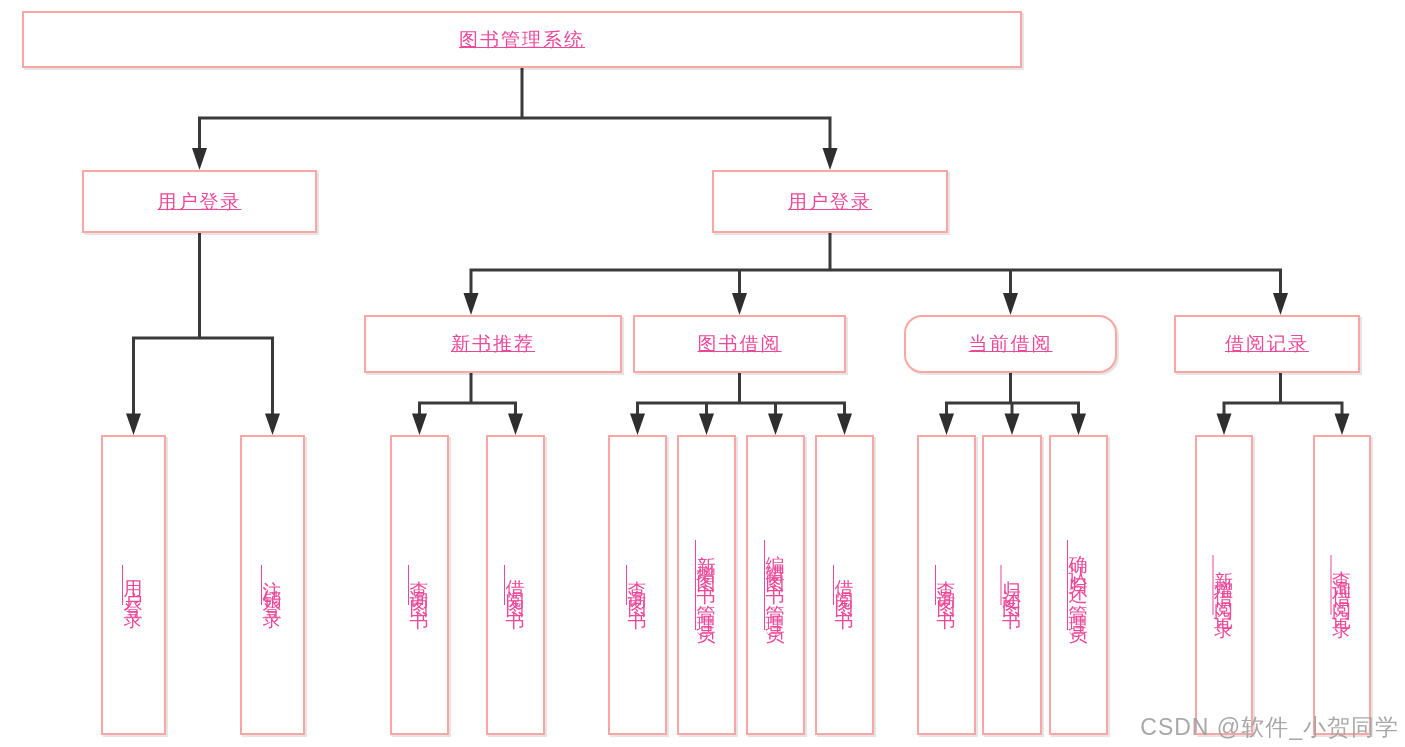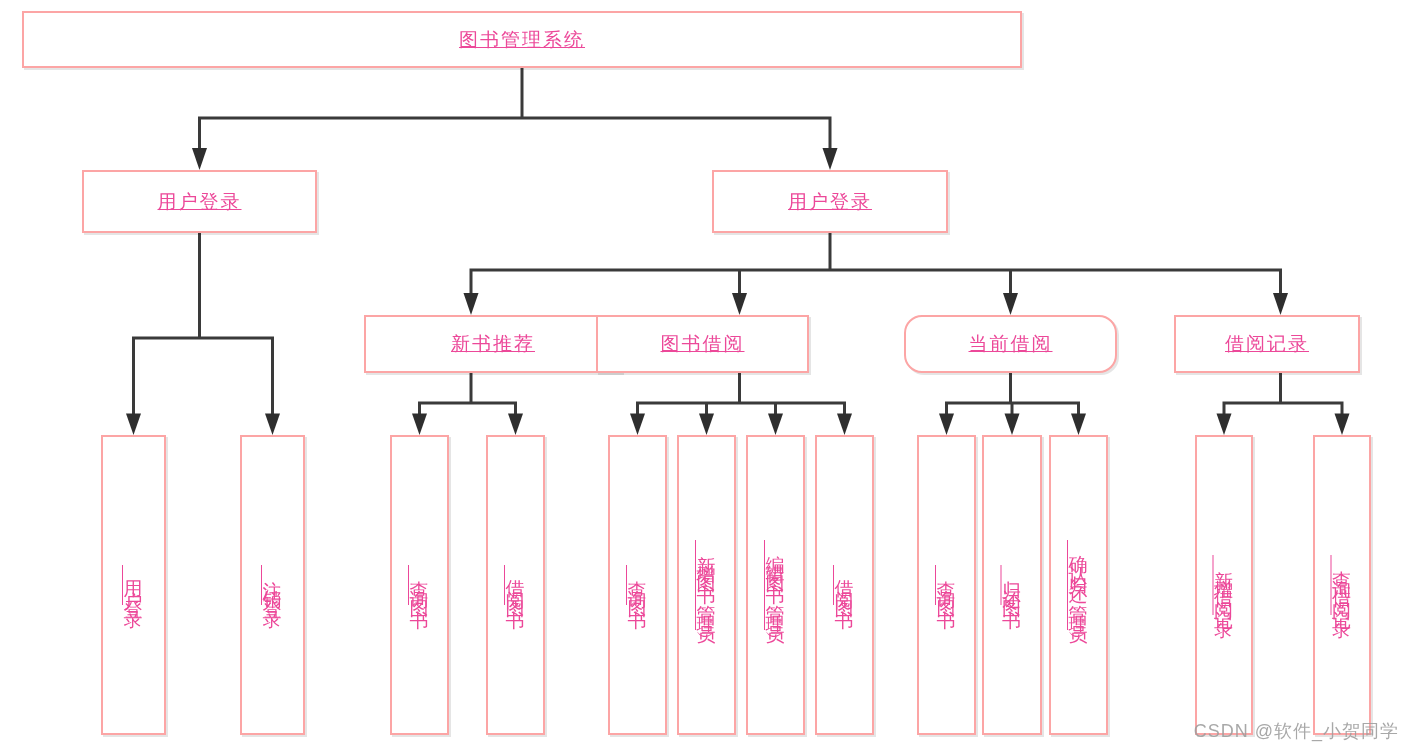--- a/index.html
+++ b/index.html
@@ -46,21 +46,21 @@
     height: 300px;
     font-size: 19px;
   }
   
   .n-root   { left: 22px;  top: 11px;  width: 1000px; height: 57px; }
   
   .n-login  { left: 82px;  top: 170px; width: 235px;  height: 63px; }
   .n-mgmt   { left: 712px; top: 170px; width: 236px;  height: 63px; }
   
   .n-rec    { left: 364px;  top: 315px; width: 258px; height: 58px; }
-  .n-borrow { left: 596px;  top: 315px; width: 213px; height: 58px; }
+  .n-borrow { left: 633px;  top: 315px; width: 213px; height: 58px; }
   .n-cur    { left: 904px;  top: 315px; width: 213px; height: 58px; border-radius: 18px; }
   .n-recs   { left: 1174px; top: 315px; width: 186px; height: 58px; }
   
   .lf-a1 { left: 101px;  width: 65px; }
   .lf-a2 { left: 240px;  width: 65px; }
   .lf-b1 { left: 390px;  width: 59px; }
   .lf-b2 { left: 486px;  width: 59px; }
   .lf-c1 { left: 608px;  width: 59px; }
   .lf-c2 { left: 677px;  width: 59px; }
   .lf-c3 { left: 746px;  width: 59px; }
@@ -68,21 +68,21 @@
   .lf-d1 { left: 917px;  width: 59px; }
   .lf-d2 { left: 982px;  width: 60px; }
   .lf-d3 { left: 1049px; width: 59px; }
   .lf-e1 { left: 1195px; width: 58px; }
   .lf-e2 { left: 1313px; width: 58px; }
   .watermark {
     position: absolute;
     right: 6px;
     bottom: 4px;
     z-index: 5;
-    font-size: 18px;
+    font-size: 23px;
     letter-spacing: 1px;
     color: rgba(158,158,158,0.9);
     margin-top: 28px;
   }
 </style>
 </head>
 <body>
 
 <div class="stage">
 

